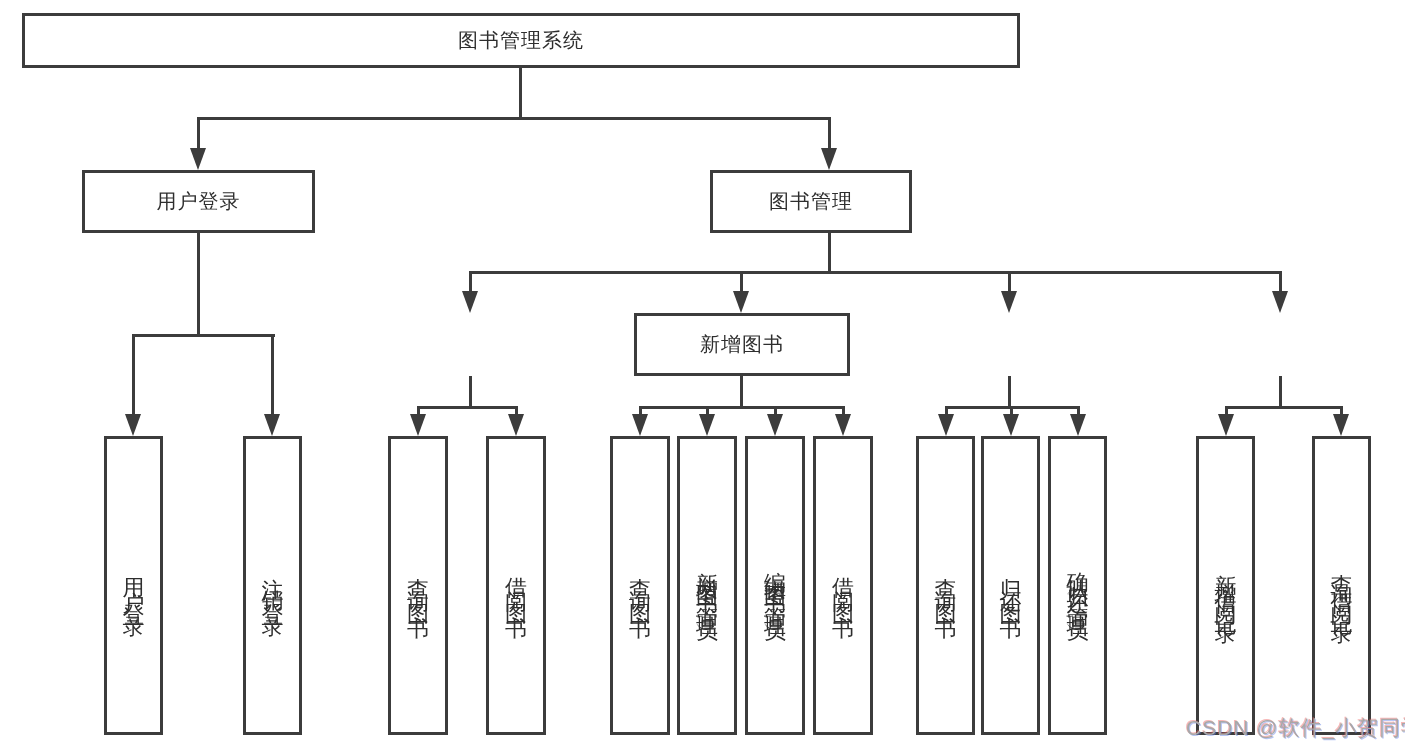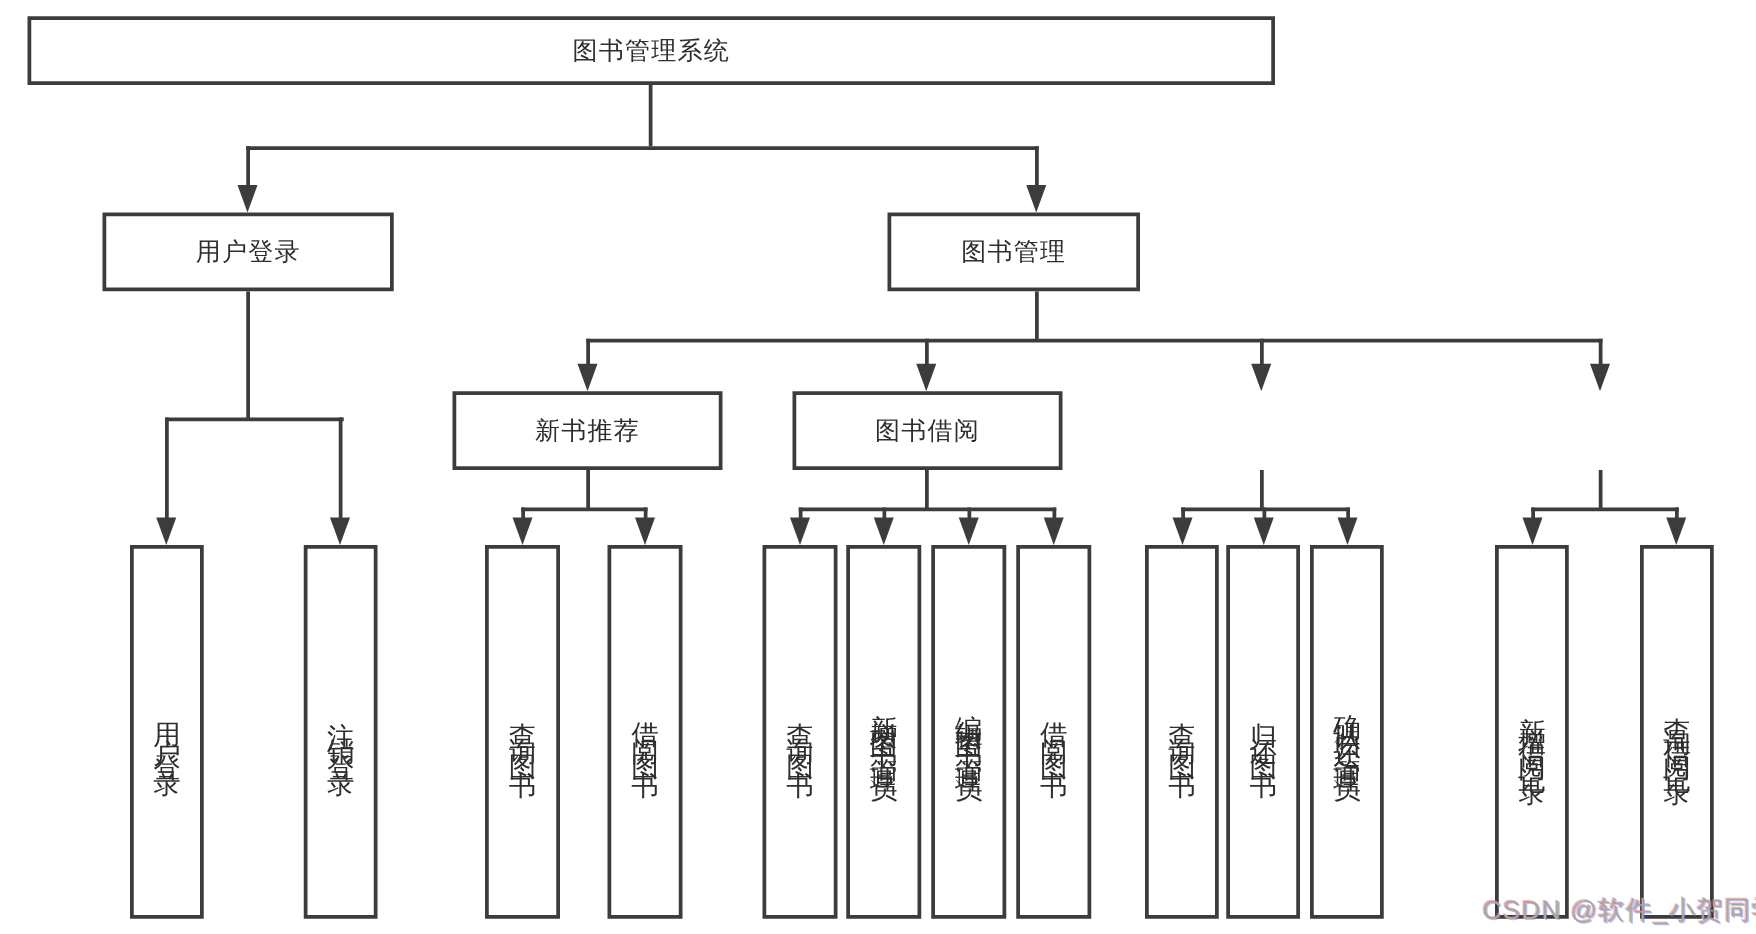--- a/index.html
+++ b/index.html
@@ -125,25 +125,22 @@
     <span>图书管理系统</span>
   </div>
 
   <div class="node h" style="left:82px;top:170px;width:233px;height:63px">
     <span>用户登录</span>
   </div>
   <div class="node h" style="left:710px;top:170px;width:202px;height:63px">
     <span>图书管理</span>
   </div>
 
-  <div class="node h" style="left:362px;top:313px;width:216px;height:63px">
-    <span>新书推荐</span>
-  </div>
   <div class="node h" style="left:634px;top:313px;width:216px;height:63px">
-    <span>图书借阅</span>
+    <span>新增图书</span>
   </div>
 
   <div class="node v" style="left:104px;top:436px;width:59px;height:299px">
     <span>用户登录</span>
   </div>
   <div class="node v" style="left:243px;top:436px;width:59px;height:299px">
     <span>注销登录</span>
   </div>
 
   <div class="node v" style="left:388px;top:436px;width:60px;height:299px">

